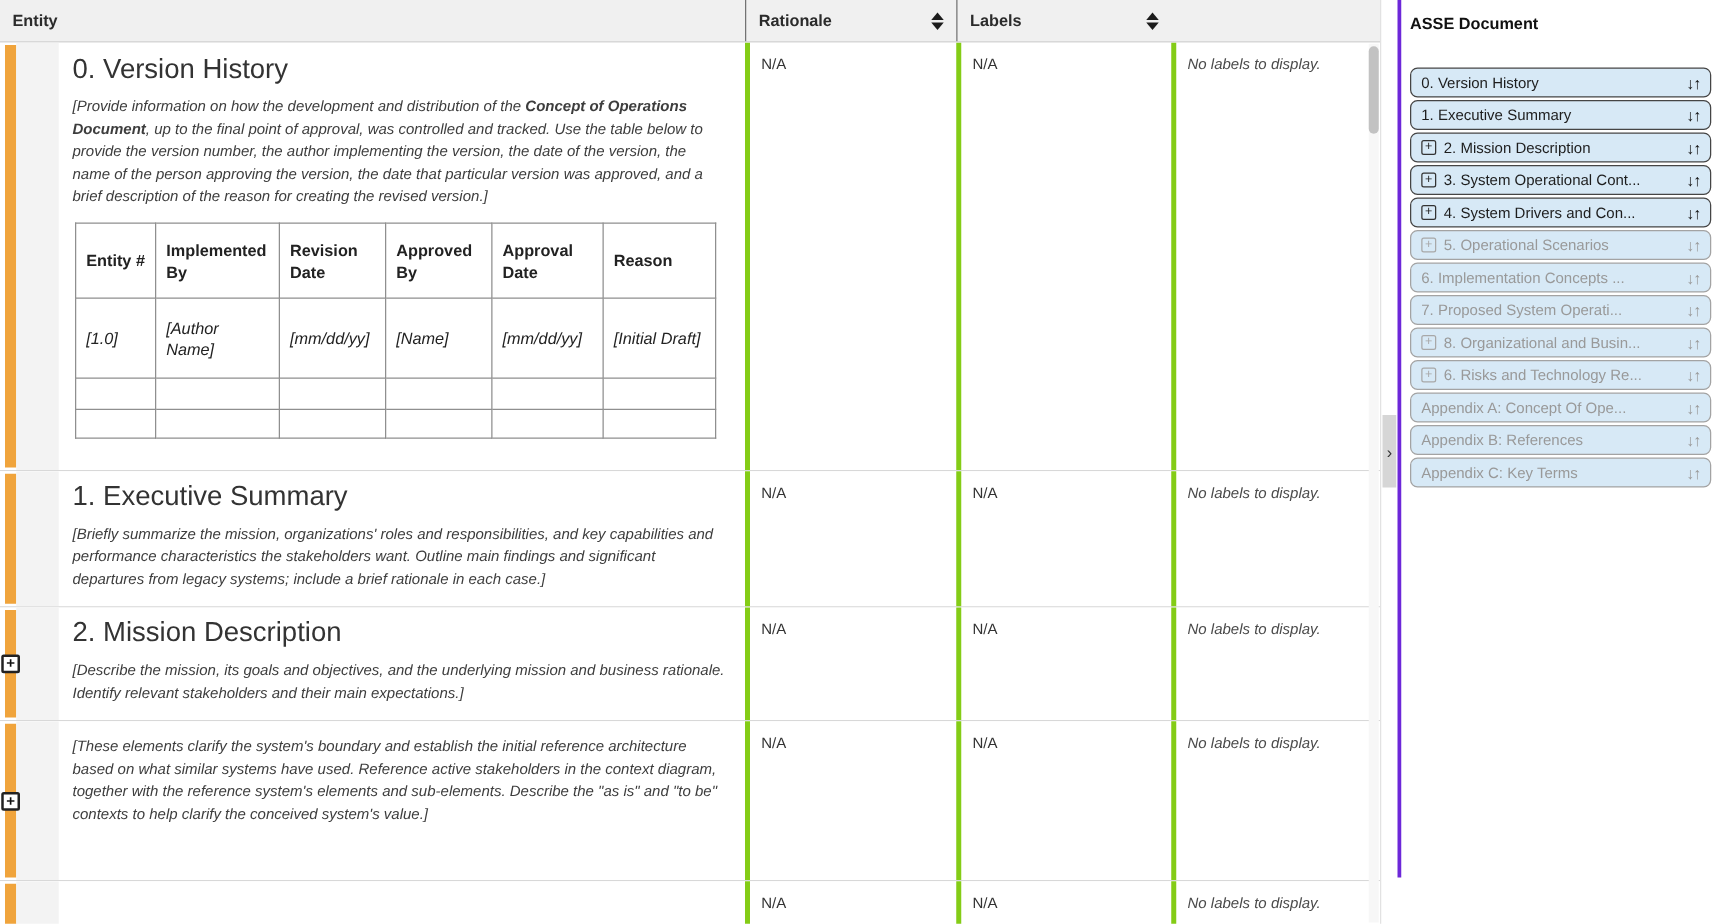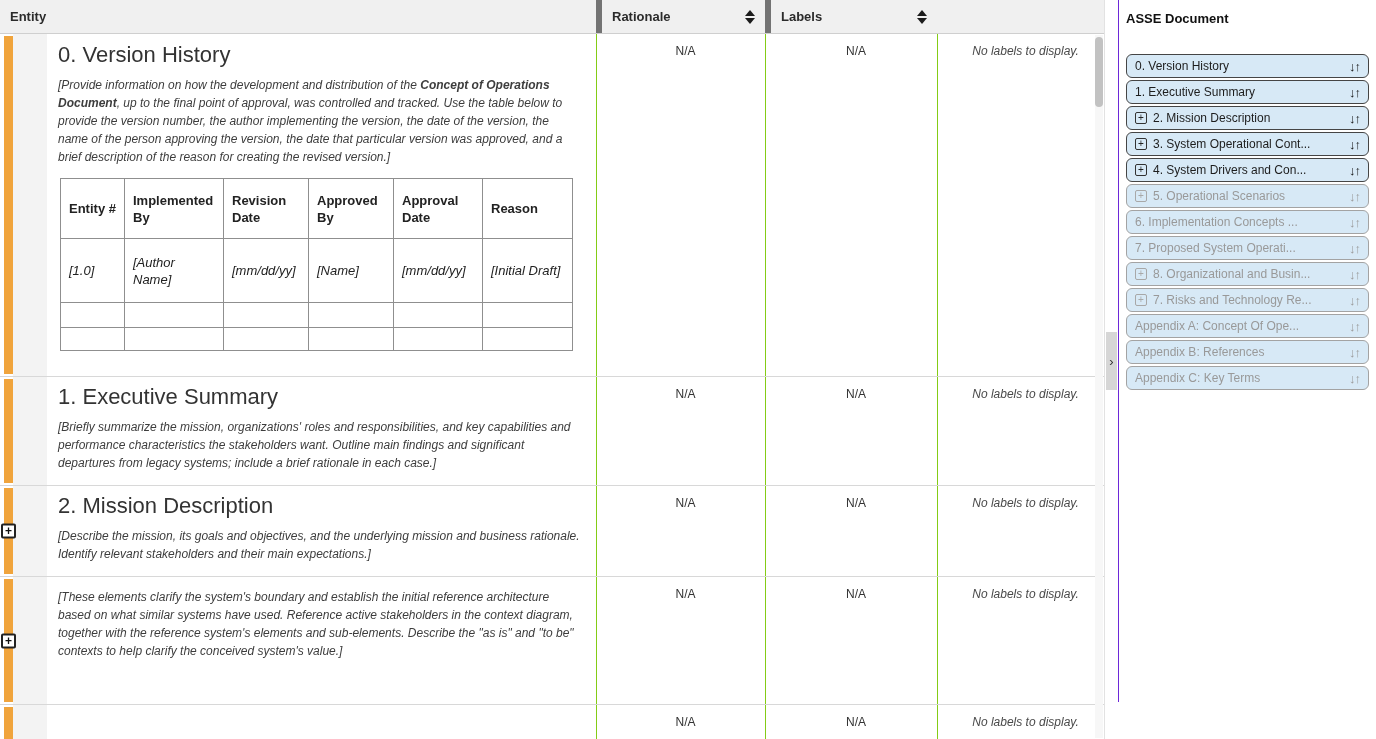--- a/index.html
+++ b/index.html
@@ -12,31 +12,31 @@
   
   .main { position:absolute; left:0; top:0; width:1105px; height:739px; border-right:1px solid #e2e2e2; background:#fff; }
   .col-header {
     position:absolute; top:0; left:0; right:0; height:34px;
     background:#f0f0f0; border-bottom:1px solid #cfcfcf;
     display:grid; grid-template-columns:596px 169px 172px 1fr;
   }
   .hcell {
     display:flex; align-items:center; justify-content:space-between;
     padding:0 10px; font-weight:bold; font-size:13px; color:#2b2b2b;
-    border-left:6px solid #737373; overflow:hidden;
+    border-left:1px solid #737373; overflow:hidden;
   }
   .hcell.first { border-left:none; }
   .sort { display:inline-flex; flex-direction:column; gap:2px; flex:0 0 auto; cursor:pointer; }
   .sort i { display:block; width:0; height:0; border-left:5px solid transparent; border-right:5px solid transparent; }
   .sort .up { border-bottom:6px solid #1c1c1c; }
   .sort .dn { border-top:6px solid #1c1c1c; }
 
   .rows { position:absolute; top:34px; left:0; right:0; bottom:0; overflow:hidden; }
   .row { display:grid; grid-template-columns:596px 169px 172px 1fr; border-bottom:1px solid #d8d8d8; position:relative; background:#fff; }
-  .cell.val { border-left:1px solid #84cc16; padding:10px 0 0 9px; font-size:12px; color:#333;text-align:center; }
+  .cell.val { border-left:4px solid #84cc16; padding:10px 0 0 9px; font-size:12px; color:#333; }
   .cell.val.labels { font-style:italic; color:#4a4a4a; }
 
   .entity { position:relative; overflow:hidden; }
   .orange-bar { position:absolute; left:4px; top:2px; bottom:2px; width:9px; background:#f0a43c; }
   .gutter { position:absolute; left:13px; top:0; bottom:0; width:34px; background:#f3f3f3; }
   .entity-content { margin-left:58px; padding:6px 6px 0 0; }
   .row-title { font-size:22px; font-weight:400; color:#333; margin:0; line-height:30px; white-space:nowrap; overflow:hidden; }
   .row-desc { font-size:12px; line-height:18px; font-style:italic; color:#3d3d3d; margin:6px 0 0 0; max-width:524px; }
   .row-desc b { font-weight:bold; }
   .expander {
@@ -56,21 +56,21 @@
   .scroll-thumb { position:absolute; top:2px; left:0; width:8px; height:70px; background:#c2c2c2; border-radius:4px; cursor:pointer; }
 
   
   .divider { position:absolute; left:1106px; top:0; width:12px; height:739px; background:#fff; }
   .handle {
     position:absolute; left:0; top:332px; width:11px; height:58px; background:#d6d6d6;
     display:flex; align-items:center; justify-content:center; font-size:13px; color:#333; cursor:pointer;
   }
 
   
-  .sidebar { position:absolute; left:1118px; top:0; right:0; height:702px; background:#fff; border-left:1px solid #6d28d9; }
+  .sidebar { position:absolute; left:1118px; top:0; right:0; height:702px; background:#fff; border-left:3px solid #6d28d9; }
   .side-title { font-weight:bold; font-size:13px; color:#111; margin:11px 0 0 7px; }
   .side-list { margin:28px 7px 0 7px; }
   .side-item {
     height:24px; border:1.5px solid #454545; border-radius:6px; background:#d7e9f6;
     display:flex; align-items:center; padding:0 8px; margin-bottom:2px;
     font-size:12px; color:#1d1d1d; cursor:pointer;
   }
   .side-item.disabled { border-color:#a3a3a3; color:#999; }
   .side-plus {
     width:12px; height:12px; border:1.2px solid #333; border-radius:2px;
@@ -272,21 +272,21 @@
       <span class="side-label">7. Proposed System Operati...</span>
       <span class="side-sort">↓↑</span>
     </div>
     <div class="side-item disabled">
       <span class="side-plus">+</span>
       <span class="side-label">8. Organizational and Busin...</span>
       <span class="side-sort">↓↑</span>
     </div>
     <div class="side-item disabled">
       <span class="side-plus">+</span>
-      <span class="side-label">7. Risks and Technology Re...</span>
+      <span class="side-label">6. Risks and Technology Re...</span>
       <span class="side-sort">↓↑</span>
     </div>
     <div class="side-item disabled">
       <span class="side-label">Appendix A: Concept Of Ope...</span>
       <span class="side-sort">↓↑</span>
     </div>
     <div class="side-item disabled">
       <span class="side-label">Appendix B: References</span>
       <span class="side-sort">↓↑</span>
     </div>

